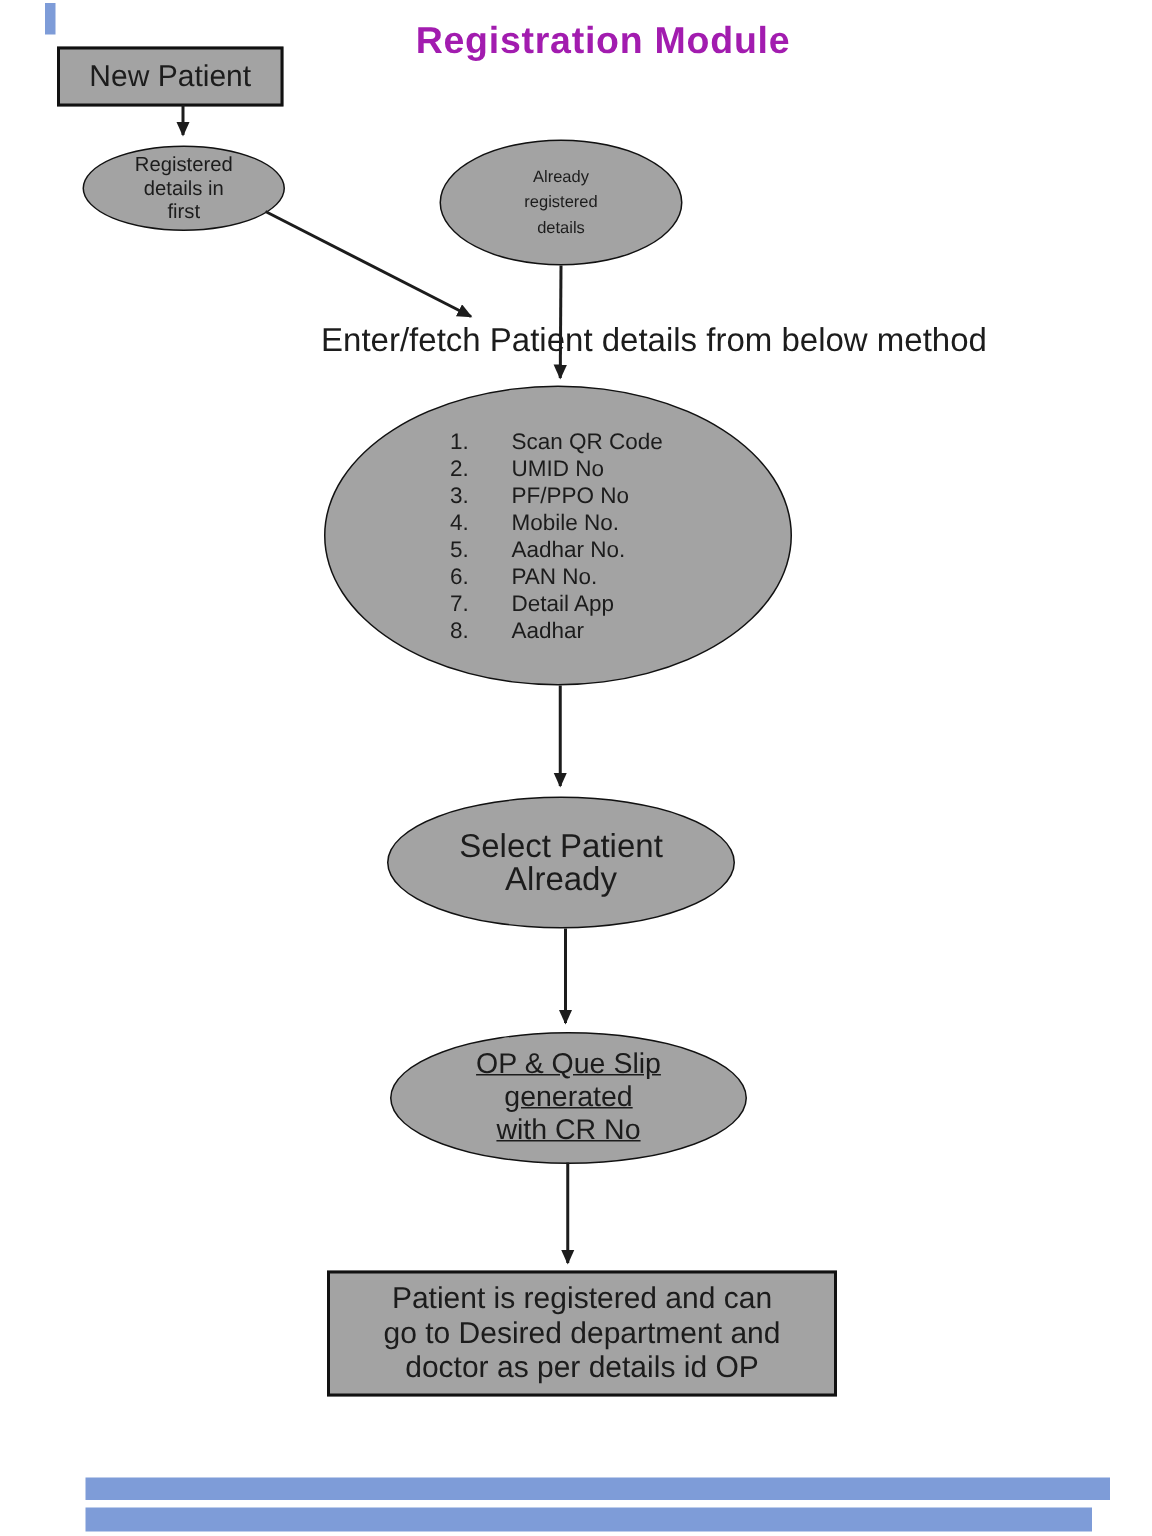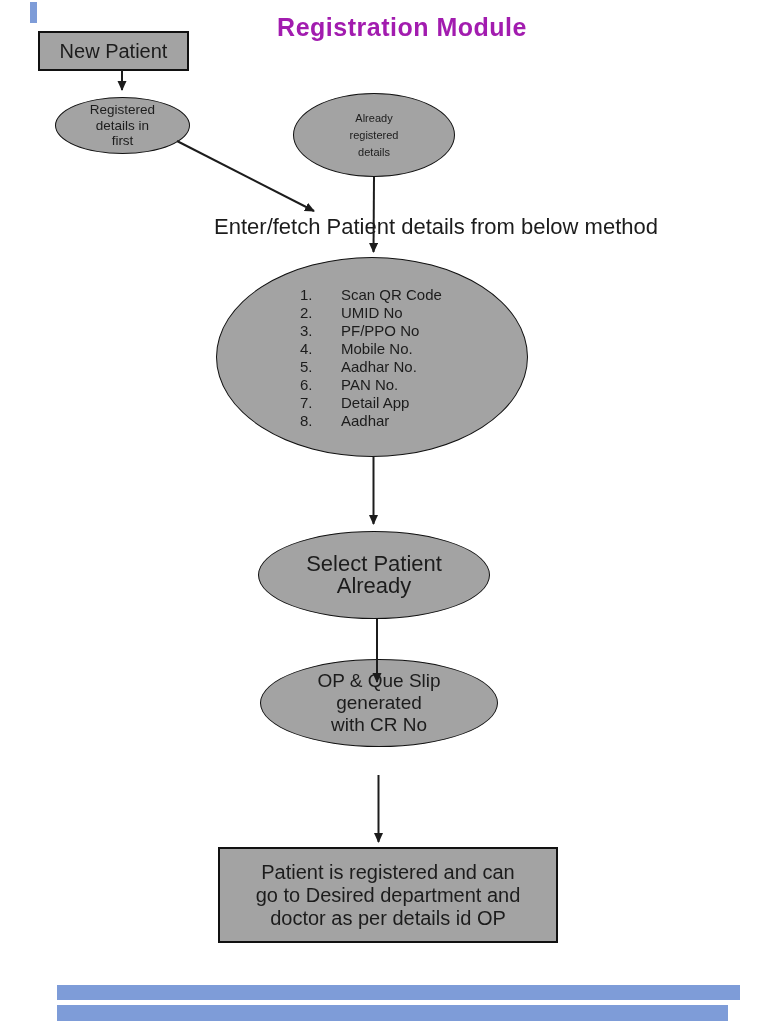--- a/index.html
+++ b/index.html
@@ -17,22 +17,22 @@
   .rectnode{border:2px solid #111;}
   .ellipsenode{border:1.6px solid #111;border-radius:50%;}
   .np{left:38px;top:31px;width:151px;height:40px;font-size:20px;}
   .rd{left:55px;top:97px;width:135px;height:57px;font-size:13.5px;line-height:15.5px;}
   .ar{left:293px;top:93px;width:162px;height:84px;font-size:11px;line-height:17px;}
   .methods{left:216px;top:257px;width:312px;height:200px;border:1.4px solid #111;border-radius:50%;}
   .mlist{position:absolute;left:300px;top:285px;z-index:2;}
   .mrow{display:flex;height:18px;align-items:center;font-size:15px;}
   .mnum{width:41px;text-align:left;}
   .sp{left:258px;top:531px;width:232px;height:88px;font-size:22px;line-height:22px;}
-  .op{left:260px;top:659px;width:238px;height:88px;font-size:19px;line-height:22px;}
-  .final{left:218px;top:847px;width:340px;height:96px;border:2.5px solid #111;font-size:20px;line-height:23px;}
+  .op{left:260px;top:688px;width:238px;height:88px;font-size:19px;line-height:22px;text-decoration:underline;}
+  .final{left:218px;top:847px;width:340px;height:84px;border:2.5px solid #111;font-size:20px;line-height:23px;}
   .caption{position:absolute;z-index:2;text-align:center;font-size:22px;color:#1c1c1c;}
   .cap-a{left:191px;top:214px;width:490px;}
   .cap-b{left:154px;top:480px;width:556px;}
   .artifact{position:absolute;z-index:1;background:#7E9CD8;}
   .cursor-mark{left:30px;top:2px;width:7px;height:21px;}
   .selbar1{left:57px;top:985px;width:683px;height:15px;}
   .selbar2{left:57px;top:1005px;width:671px;height:16px;}
 </style>
 </head>
 <body>

